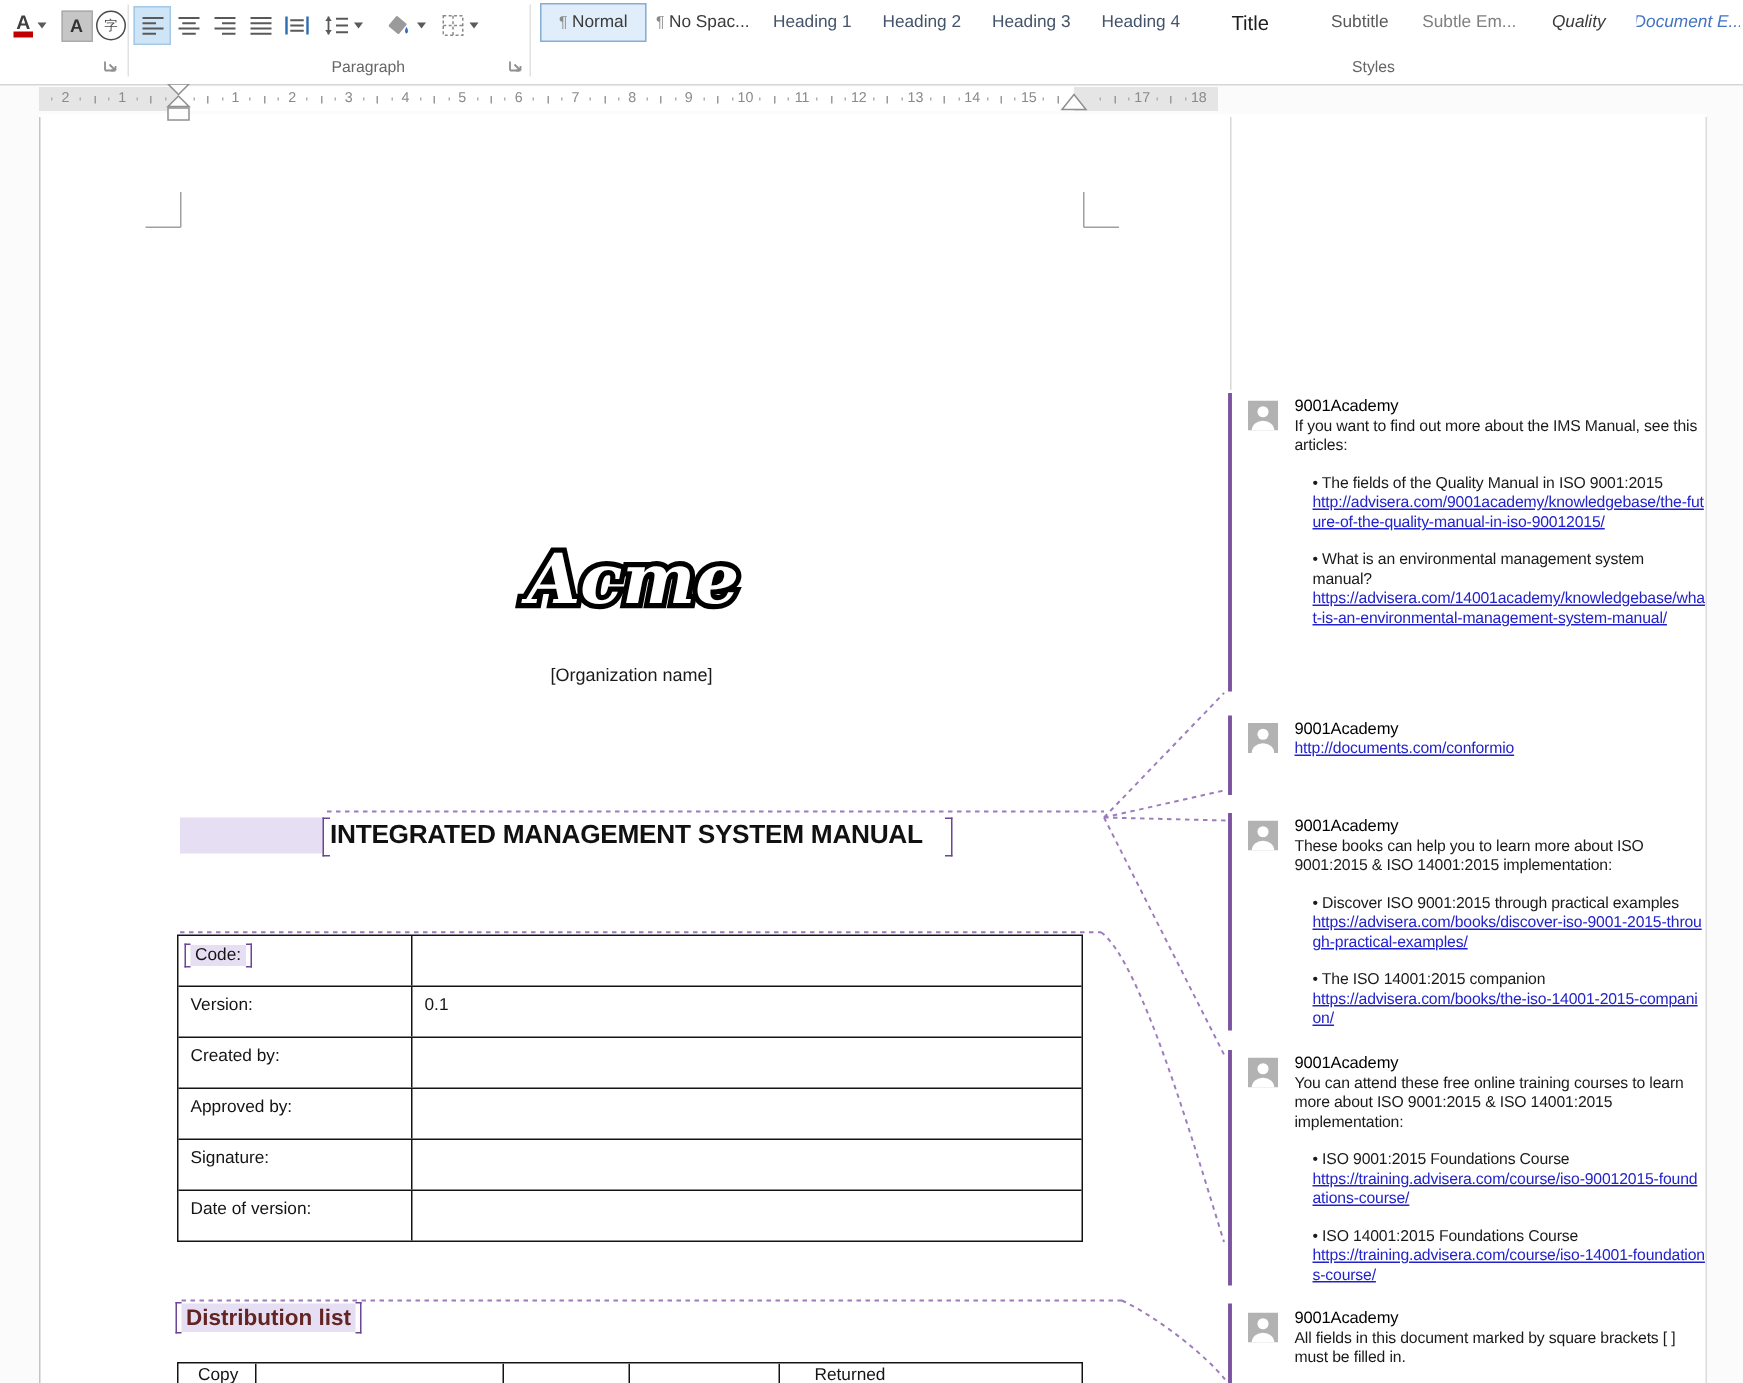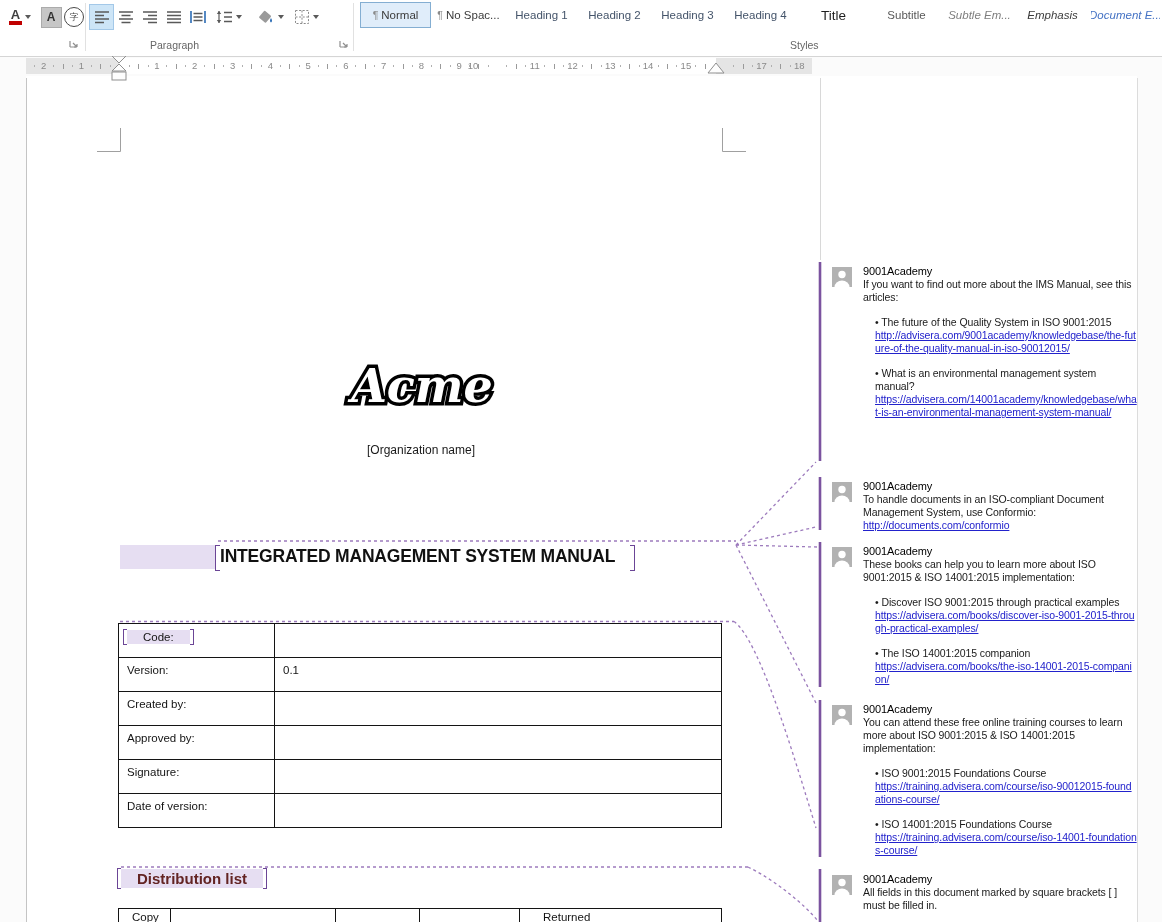--- a/index.html
+++ b/index.html
@@ -8,38 +8,38 @@
 
   
   .ribbon{position:absolute;left:0;top:0;width:1162px;height:56px;background:#fff;
           border-bottom:1px solid #d5d5d5;z-index:10}
   .vdiv{position:absolute;top:3px;height:48px;width:1px;background:#e1e1e1}
   .rbtn{position:absolute;top:4px;height:24px;display:flex;align-items:center;justify-content:center;
         border:1px solid transparent;border-radius:0}
   .rbtn.sel{background:#cde5f7;border-color:#a3c8e8}
   .caret{width:0;height:0;border-left:3.5px solid transparent;border-right:3.5px solid transparent;
          border-top:4px solid #5a5a5a;display:inline-block;margin-left:3px}
-  .grp-label{position:absolute;top:39px;font-size:10.5px;color:#666;text-align:left}
+  .grp-label{position:absolute;top:39px;font-size:10.5px;color:#666;text-align:right}
   .launcher{position:absolute;top:39px;width:11px;height:11px}
   .fc-letter{font-weight:bold;font-size:13px;color:#3f3f3f;line-height:11px}
   .fc-bar{width:13px;height:4px;background:#c00000;margin-top:1px}
   .shadeA{width:19px;height:19px;background:#c6c6c6;border:1px solid #ababab;display:flex;
           align-items:center;justify-content:center;font-weight:bold;font-size:12px;color:#333}
   .encircle{width:18px;height:18px;border:1.4px solid #4a4a4a;border-radius:50%;display:flex;
             align-items:center;justify-content:center;font-size:9px;color:#4a4a4a}
   
   .gallery{position:absolute;left:360px;top:2px;height:28px;display:flex;gap:2px;z-index:11}
   .style-item{height:24px;width:69px;display:flex;align-items:center;justify-content:center;
               border:1px solid transparent;font-size:11.5px;color:#3b3b3b;white-space:nowrap;overflow:hidden}
   .style-item.selected{background:#e0edfa;border-color:#84aed2}
   .pilcrow{color:#8a8a8a;margin-right:3px;font-size:10.5px}
   .k-heading .style-label{color:#44546a}
   .k-title .style-label{font-size:13.5px;color:#1f1f1f}
   .k-subtitle .style-label{color:#595959}
-  .k-subtle .style-label{font-style:italic;color:#7f7f7f}
+  .k-subtle .style-label{color:#7f7f7f}
   .k-emphasis .style-label{font-style:italic;color:#3b3b3b}
   .k-intense .style-label{font-style:italic;color:#4472c4}
 
   
   #ruler{position:absolute;left:0;top:58px;width:1162px;height:16px;z-index:9}
   .rzone{position:absolute;top:0;height:16px}
   .rz-margin{background:#e5e5e5}
   .rz-text{background:#fff}
   .ruler-num{position:absolute;top:0;line-height:16px;font-size:9.5px;color:#8a8a8a;transform:translateX(-50%)}
   .tick{position:absolute;width:1px;background:#b0b0b0}
@@ -51,21 +51,21 @@
   #overlay{position:absolute;left:0;top:0;width:1162px;height:922px;z-index:2;pointer-events:none}
   .doc-el{position:absolute;z-index:3}
 
   #org-name{left:120px;top:443px;width:602px;text-align:center;font-size:12px;color:#1a1a1a}
   #title-highlight{left:120px;top:545px;width:96px;height:24px;background:#e6def2}
   #doc-title{left:220px;top:546px;font-size:17.5px;font-weight:bold;color:#111;letter-spacing:-0.2px;white-space:nowrap}
   .cb{position:absolute;width:4px;z-index:4}
   .cb.l{border:1.6px solid #6b4596;border-right:none}
   .cb.r{border:1.6px solid #6b4596;border-left:none}
 
-  .anchor{position:relative;display:inline-block;background:#e6def2;padding:1px 16px}
+  .anchor{position:relative;display:inline-block;background:#e6def2;padding:1px 3px}
   .anchor::before,.anchor::after{content:"";position:absolute;top:-1px;bottom:-1px;width:3px}
   .anchor::before{left:-4px;border:1.5px solid #6b4596;border-right:none}
   .anchor::after{right:-4px;border:1.5px solid #6b4596;border-left:none}
 
   #info-table{left:118px;top:623px;width:602px;border:1px solid #141414}
   .itrow{display:flex;height:33px;border-bottom:1px solid #141414}
   .itrow:last-child{border-bottom:none}
   .itlabel{width:156px;border-right:1px solid #141414;padding:6px 0 0 8px;box-sizing:border-box;
            font-size:11.5px;color:#141414}
   .itval{flex:1;padding:6px 0 0 8px;font-size:11.5px;color:#141414}
@@ -189,21 +189,21 @@
       <div class="style-item k-title">
         <span class="style-label">Title</span>
       </div>
       <div class="style-item k-subtitle">
         <span class="style-label">Subtitle</span>
       </div>
       <div class="style-item k-subtle">
         <span class="style-label">Subtle Em...</span>
       </div>
       <div class="style-item k-emphasis">
-        <span class="style-label">Emphasis</span>
+        <span class="style-label">Quality</span>
       </div>
       <div class="style-item k-intense">
         <span class="style-label">Document E...</span>
       </div>
     </div>
   <div class="grp-label" style="left:790px;width:140px">Styles</div>
 </div>
 
 <div id="ruler">
   <div class="rzone rz-margin" style="left:26px;width:93px"></div>
@@ -213,21 +213,21 @@
     <span class="ruler-num" style="left: 81.42px;">1</span>
     <span class="ruler-num" style="left: 156.98px;">1</span>
     <span class="ruler-num" style="left: 194.76px;">2</span>
     <span class="ruler-num" style="left: 232.54px;">3</span>
     <span class="ruler-num" style="left: 270.32px;">4</span>
     <span class="ruler-num" style="left: 308.1px;">5</span>
     <span class="ruler-num" style="left: 345.88px;">6</span>
     <span class="ruler-num" style="left: 383.66px;">7</span>
     <span class="ruler-num" style="left: 421.44px;">8</span>
     <span class="ruler-num" style="left: 459.22px;">9</span>
-    <span class="ruler-num" style="left: 473px;">10</span>
+    <span class="ruler-num" style="left: 497px;">10</span>
     <span class="ruler-num" style="left: 534.78px;">11</span>
     <span class="ruler-num" style="left: 572.56px;">12</span>
     <span class="ruler-num" style="left: 610.34px;">13</span>
     <span class="ruler-num" style="left: 648.12px;">14</span>
     <span class="ruler-num" style="left: 685.9px;">15</span>
     <span class="ruler-num" style="left: 761.46px;">17</span>
     <span class="ruler-num" style="left: 799.24px;">18</span>
     <i class="tick" style="left: 34.195px;"></i>
     <i class="tick" style="left: 53.085px;"></i>
     <i class="tick half" style="left: 62.53px;"></i>
@@ -386,38 +386,37 @@
     <div class="comment" style="top: 262px;">
       <div class="avatar"><svg width="20" height="20" viewBox="0 0 20 20">
           <rect width="20" height="20" fill="#b2b2b2"></rect>
           <circle cx="10" cy="7.5" r="3.7" fill="#ffffff"></circle>
           <path d="M2.5,20 a7.5,6.5 0 0 1 15,0 z" fill="#ffffff"></path>
         </svg></div>
       <div class="cbody">
         <div class="cauthor">9001Academy</div>
         <div class="cintro">If you want to find out more about the IMS Manual, see this articles:</div>
         <div class="cbullet">
-          <div><span>• </span><span>The future of the Quality System in ISO 9001:2015</span></div>
+          <div><span>• </span><span>The fields of the Quality Manual in ISO 9001:2015</span></div>
           <a class="clink" href="#">http://advisera.com/9001academy/knowledgebase/the-future-of-the-quality-manual-in-iso-90012015/</a>
         </div>
         <div class="cbullet">
           <div><span>• </span><span>What is an environmental management system manual?</span></div>
           <a class="clink" href="#">https://advisera.com/14001academy/knowledgebase/what-is-an-environmental-management-system-manual/</a>
         </div>
       </div>
     </div>
     <div class="comment" style="top: 477px;">
       <div class="avatar"><svg width="20" height="20" viewBox="0 0 20 20">
           <rect width="20" height="20" fill="#b2b2b2"></rect>
           <circle cx="10" cy="7.5" r="3.7" fill="#ffffff"></circle>
           <path d="M2.5,20 a7.5,6.5 0 0 1 15,0 z" fill="#ffffff"></path>
         </svg></div>
       <div class="cbody">
         <div class="cauthor">9001Academy</div>
-        <div class="cintro">To handle documents in an ISO-compliant Document Management System, use Conformio:</div>
         <a class="clink" href="#">http://documents.com/conformio</a>
       </div>
     </div>
     <div class="comment" style="top: 542px;">
       <div class="avatar"><svg width="20" height="20" viewBox="0 0 20 20">
           <rect width="20" height="20" fill="#b2b2b2"></rect>
           <circle cx="10" cy="7.5" r="3.7" fill="#ffffff"></circle>
           <path d="M2.5,20 a7.5,6.5 0 0 1 15,0 z" fill="#ffffff"></path>
         </svg></div>
       <div class="cbody">

